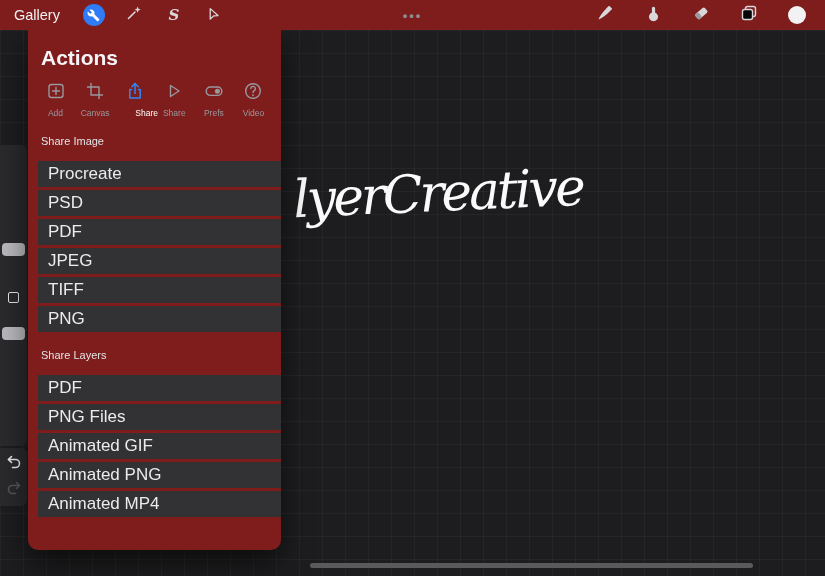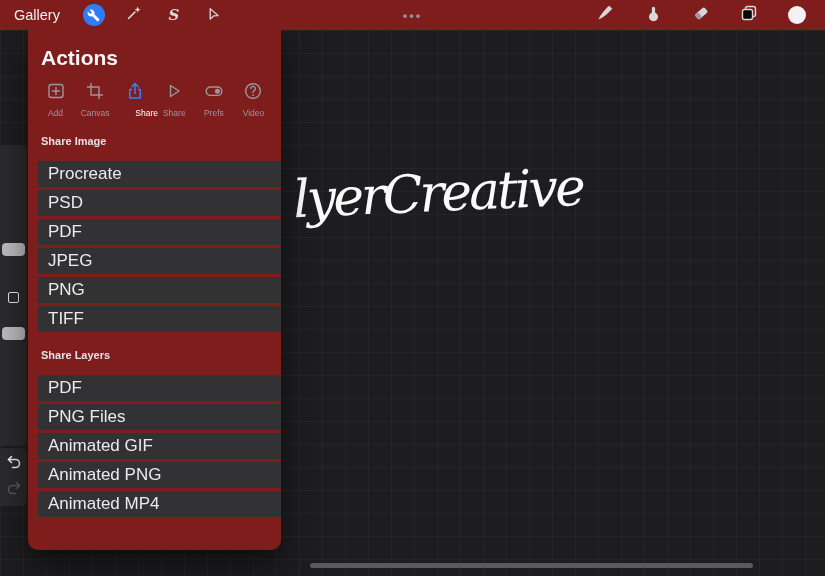--- a/index.html
+++ b/index.html
@@ -42,21 +42,21 @@
   .panel {
     position:absolute; left:28px; top:30px; width:253px; height:520px;
     background:#7f1d1d; border-radius:0 0 10px 10px;
     box-shadow:0 14px 30px rgba(0,0,0,.55); z-index:5;
   }
   .panel-title { margin:16px 0 0 13px; font-size:21px; font-weight:700; color:#f5f5f7; }
   .tabs { display:flex; justify-content:space-between; padding:0 9px; margin-top:11px; }
   .tab { display:flex; flex-direction:column; align-items:center; gap:3px; width:37px; cursor:default; }
   .tab-label { font-size:8.5px; color:#98989d; }
   .tab.active .tab-label { color:#ffffff;margin-left:24px; }
-  .section-label { margin:17px 17px 0 13px; font-size:11px; font-weight:700; color:#e2e2e4; }
+  .section-label { margin:17px 17px 0 13px; font-size:11px; font-weight:400; color:#e2e2e4; }
   .rows { margin-top:14px; margin-left:10px; }
   .row {
     height:26px; margin-bottom:3px; background:#323234;
     display:flex; align-items:center; padding-left:10px;
     font-size:17px; color:#ebebed;
   }
 
   
   .side-strip {
     position:absolute; left:0; top:145px; width:27px; height:301px;
@@ -224,22 +224,22 @@
         <span class="tab-label">Video</span>
       </div>
     </div>
 
     <div class="section-label">Share Image</div>
     <div class="rows">
       <div class="row">Procreate</div>
       <div class="row">PSD</div>
       <div class="row">PDF</div>
       <div class="row">JPEG</div>
+      <div class="row">TIFF</div>
       <div class="row">PNG</div>
-      <div class="row">TIFF</div>
     </div>
 
     <div class="section-label">Share Layers</div>
     <div class="rows">
       <div class="row">PDF</div>
       <div class="row">PNG Files</div>
       <div class="row">Animated GIF</div>
       <div class="row">Animated PNG</div>
       <div class="row">Animated MP4</div>
     </div>

